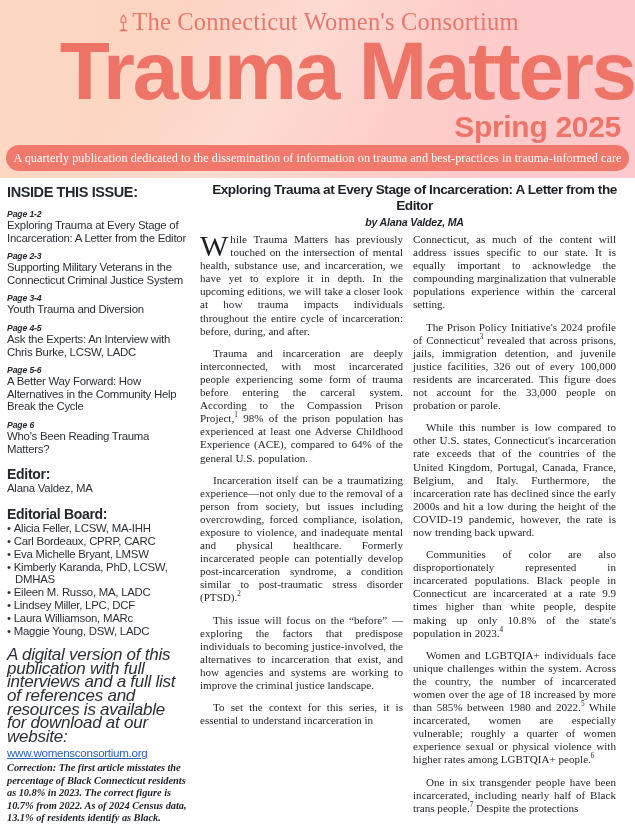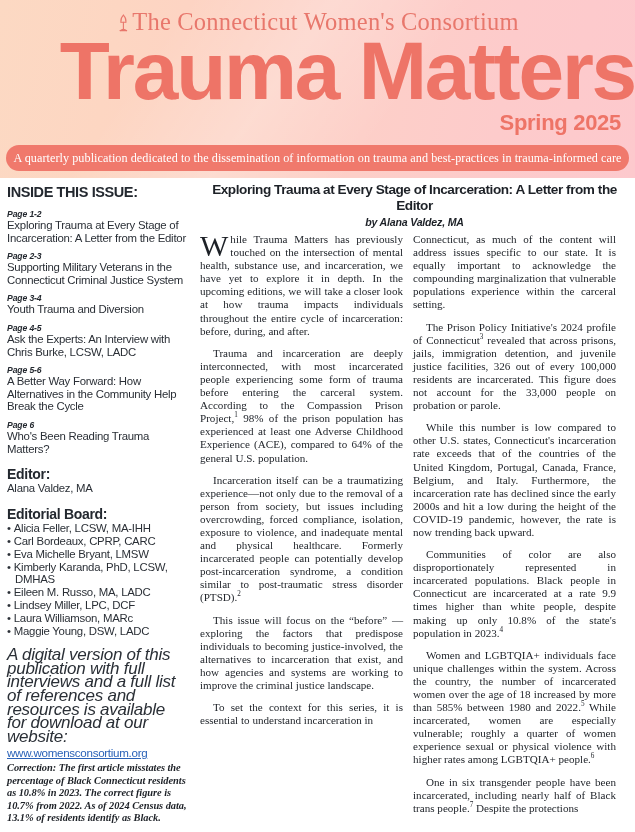--- a/index.html
+++ b/index.html
@@ -70,21 +70,21 @@
     line-height: 82px;
     color: #ee7467;
     letter-spacing: -2.2px;
   }
   .issue-date {
     position: absolute;
     top: 110px;
     right: 14px;
     font-family: "Liberation Sans", sans-serif;
     font-weight: bold;
-    font-size: 22px;
+    font-size: 30px;
     color: #ee7467;
     letter-spacing: -0.3px;
     margin-left: 24px;
   }
   .tagline-bar {
     position: absolute;
     left: 6px;
     right: 6px;
     bottom: 7px;
     height: 26px;

